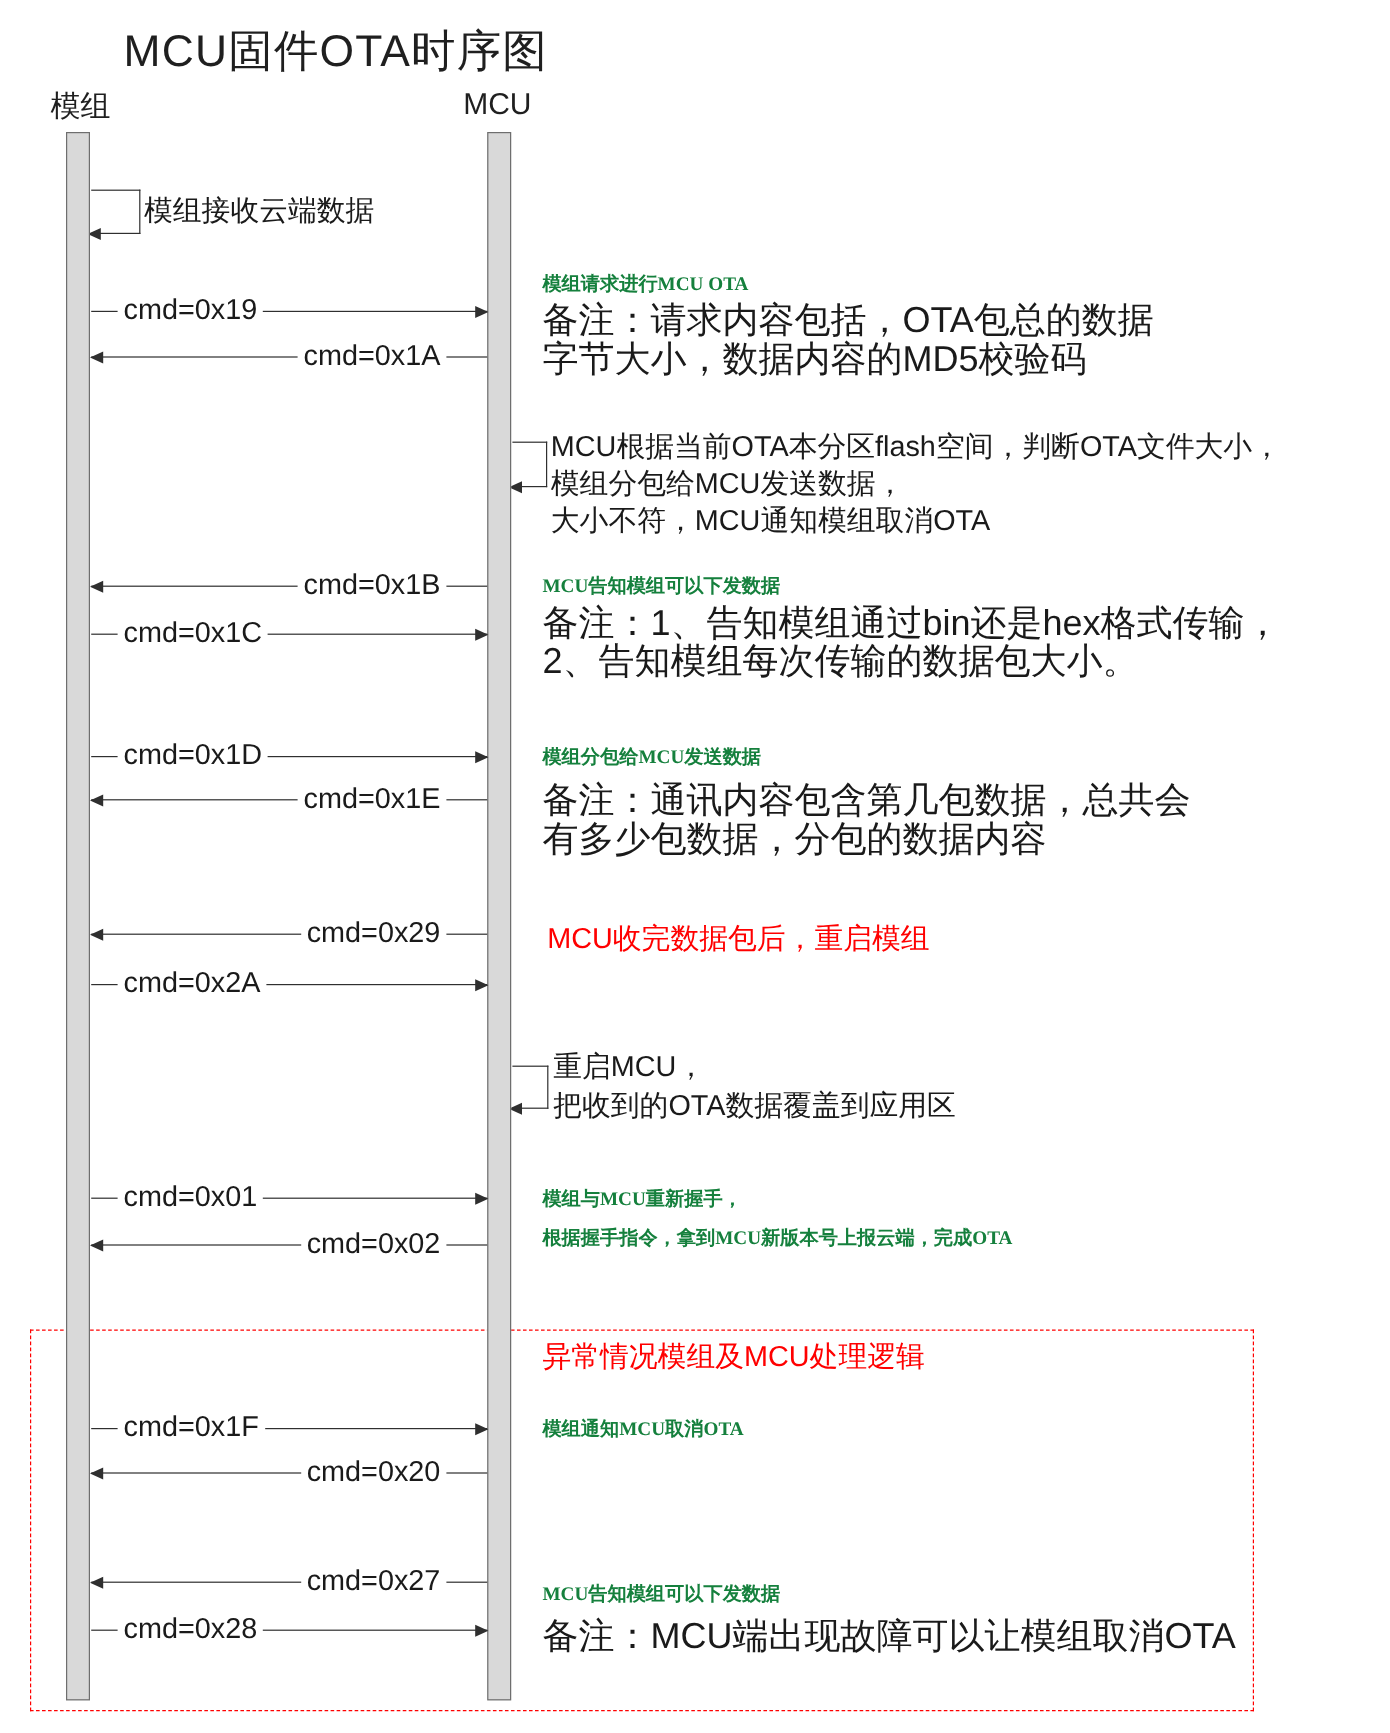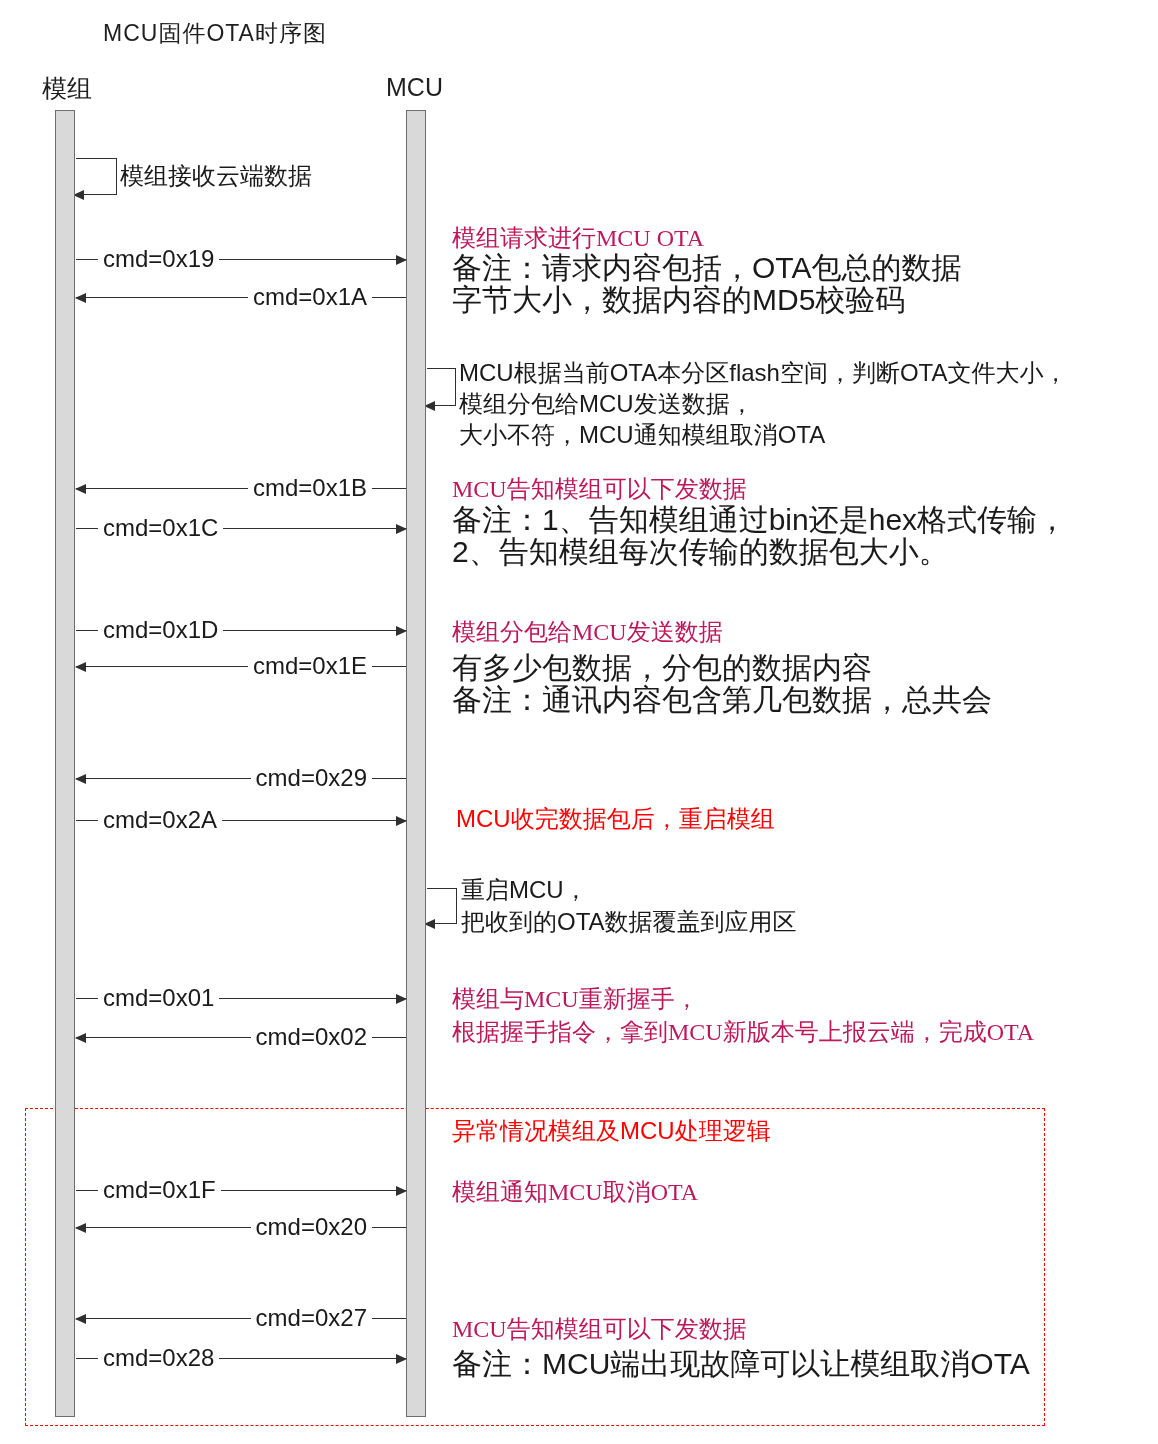--- a/index.html
+++ b/index.html
@@ -1,39 +1,39 @@
 <!DOCTYPE html>
 <html><head>
 <meta charset="utf-8">
 <style>
   html,body{margin:0;padding:0;background:#ffffff;}
   .canvas{
     position:relative;width:1158px;height:1444px;background:#fff;overflow:hidden;
     font-family:"Liberation Sans","DejaVu Sans",sans-serif;color:#1a1a1a;
   }
-  .title{position:absolute;left:103px;top:18px;font-size:23px;color:#1f1f1f;letter-spacing:1px;}
+  .title{position:absolute;left:103px;top:18px;font-size:37px;color:#1f1f1f;letter-spacing:1px;}
   .actor-label{position:absolute;font-size:25px;color:#1f1f1f;}
   .lifeline{position:absolute;top:110px;width:20px;height:1307px;background:#d9d9d9;border:1px solid #6e6e6e;box-sizing:border-box;z-index:2;}
   
   .msg{position:absolute;left:76px;width:330px;height:1px;z-index:3;}
   .msg .line{position:absolute;left:0;right:0;top:0;border-top:1.5px solid #2f2f2f;}
   .msg .head{position:absolute;top:-4.5px;width:0;height:0;border-top:5px solid transparent;border-bottom:5px solid transparent;}
   .msg.ltr .head{right:-1px;border-left:11px solid #2f2f2f;}
   .msg.rtl .head{left:-1px;border-right:11px solid #2f2f2f;}
   .mlabel{position:absolute;top:-15px;font-size:24px;line-height:30px;background:#fff;padding:0 5px;color:#1a1a1a;white-space:nowrap;}
   .msg.ltr .mlabel{left:22px;}
   .msg.rtl .mlabel{right:34px;margin-left:12px;}
   
   .selfloop{position:absolute;border:1.5px solid #2f2f2f;border-left:none;z-index:1;}
   .selfloop .head{position:absolute;left:-3px;bottom:-6px;width:0;height:0;border-top:5px solid transparent;border-bottom:5px solid transparent;border-right:11px solid #2f2f2f;}
   .selftext{position:absolute;font-size:24px;color:#1a1a1a;white-space:nowrap;z-index:3;}
   .selftext div{line-height:31px;}
   
   .ann{position:absolute;white-space:nowrap;z-index:3;}
-  .red-serif{font-family:"Liberation Serif","DejaVu Serif",serif;font-weight:400;color:#be185d;font-size:24px;line-height:32px;}
+  .red-serif{font-family:"Liberation Serif","DejaVu Serif",serif;font-weight:700;color:#15803d;font-size:16px;line-height:32px;}
   .red-sans{color:#ff0000;font-size:24px;line-height:30px;}
   .black-note{color:#1a1a1a;font-size:30px;line-height:32px;}
   .exc-box{position:absolute;left:25px;top:1108px;width:1020px;height:318px;border:1.5px dashed #ff0000;box-sizing:border-box;z-index:0;}
 </style>
 </head>
 <body>
 
 <div class="canvas">
 
   <div class="title">MCU固件OTA时序图</div>
@@ -101,36 +101,36 @@
     <span class="mlabel">cmd=0x1D</span>
   </div>
   <div class="msg rtl" style="top:666px">
     <span class="line"></span>
       <span class="head"></span>
     <span class="mlabel">cmd=0x1E</span>
   </div>
 
   <div class="ann red-serif" style="left:452px;top:616px">模组分包给MCU发送数据</div>
   <div class="ann black-note" style="left:452px;top:652px">
+    <div>备注：通讯内容包含第几包数据，总共会</div>
     <div>有多少包数据，分包的数据内容</div>
-    <div>备注：通讯内容包含第几包数据，总共会</div>
   </div>
 
   <div class="msg rtl" style="top:778px">
     <span class="line"></span>
       <span class="head"></span>
     <span class="mlabel">cmd=0x29</span>
   </div>
   <div class="msg ltr" style="top:820px">
     <span class="line"></span>
       <span class="head"></span>
     <span class="mlabel">cmd=0x2A</span>
   </div>
 
-  <div class="ann red-sans" style="left:456px;top:804px">MCU收完数据包后，重启模组</div>
+  <div class="ann red-sans" style="left:456px;top:768px">MCU收完数据包后，重启模组</div>
 
   <div class="selfloop" style="left:427px;top:888px;width:29px;height:34px">
     <span class="head"></span>
   </div>
   <div class="selftext" style="left:461px;top:874px">
     <div style="line-height:32px">重启MCU，</div>
     <div style="line-height:32px">把收到的OTA数据覆盖到应用区</div>
   </div>
 
   <div class="msg ltr" style="top:998px">

